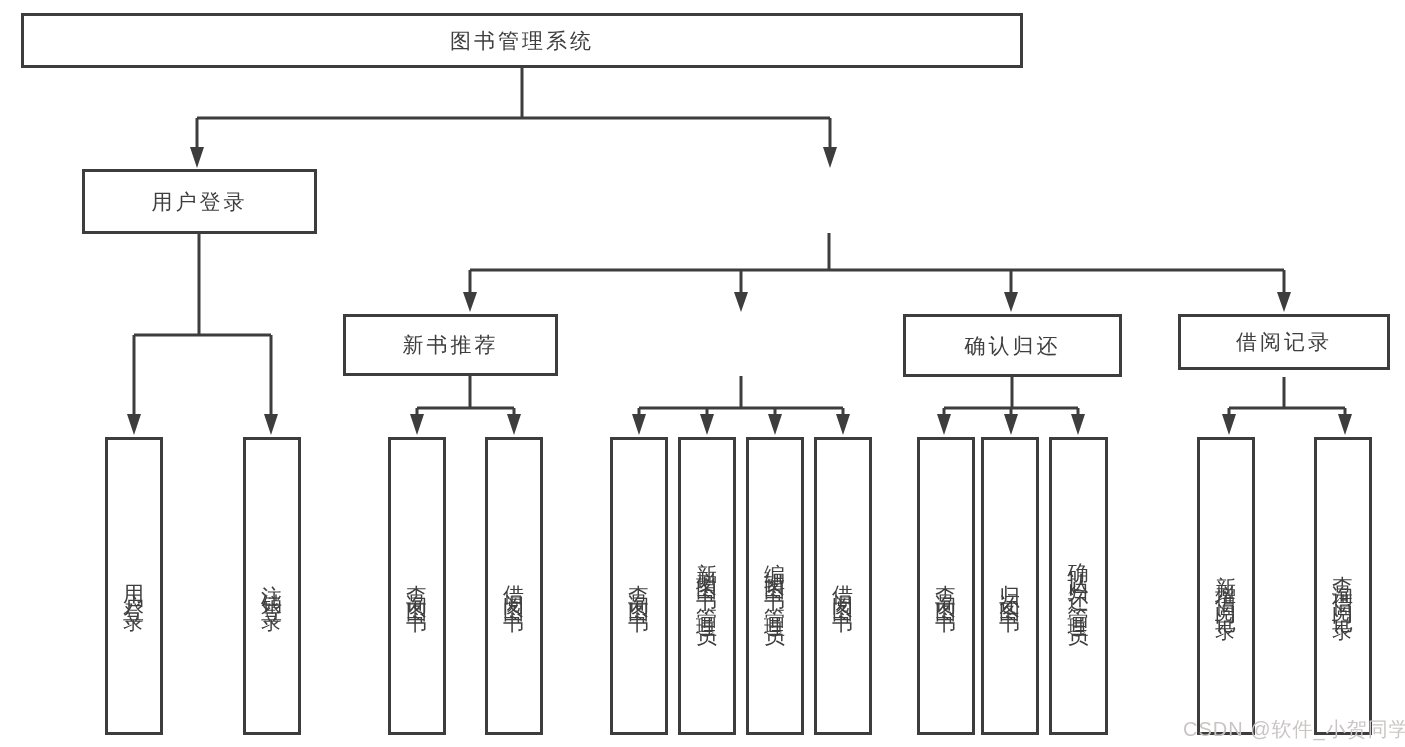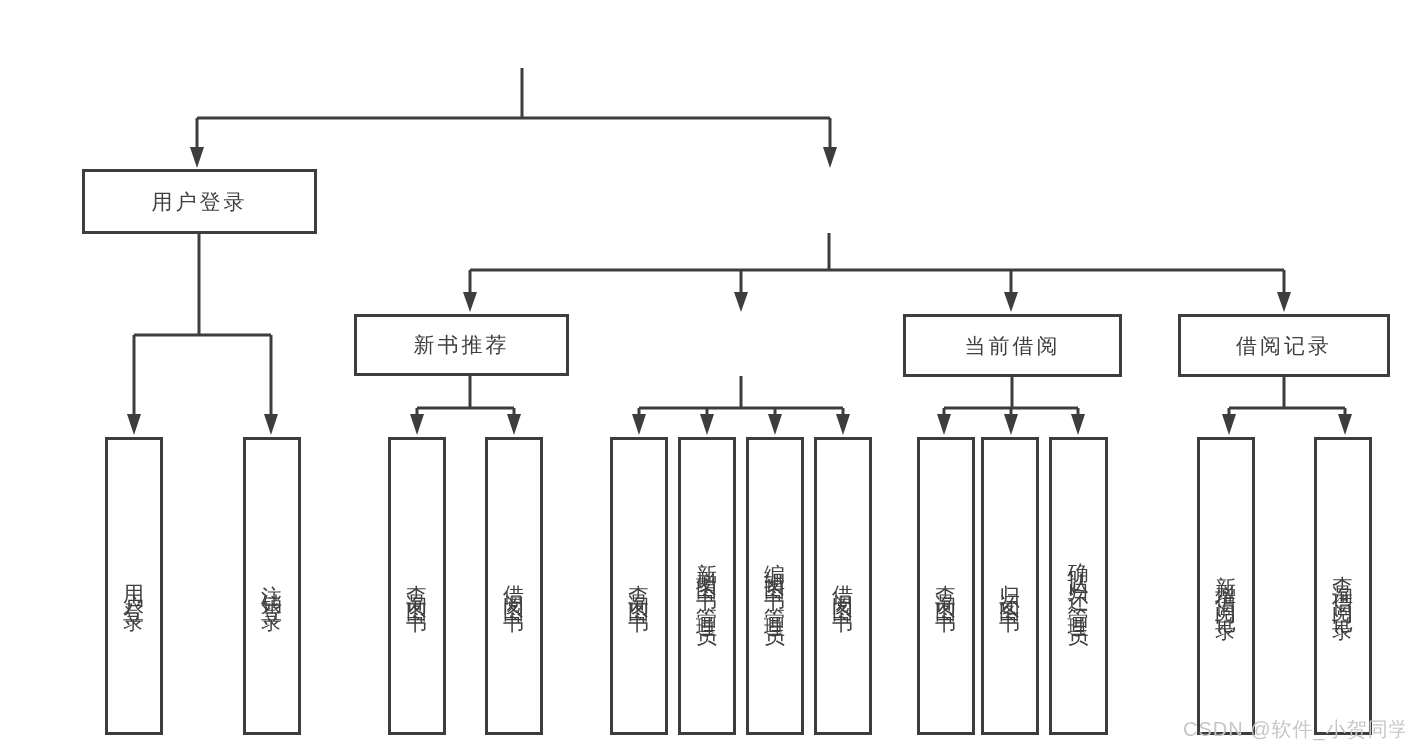--- a/index.html
+++ b/index.html
@@ -143,32 +143,35 @@
     <g>
       <line x1="1284" y1="377" x2="1284" y2="408"></line>
       <line x1="1229" y1="408" x2="1345" y2="408"></line>
       <line x1="1229" y1="408" x2="1229" y2="416"></line>
       <line x1="1345" y1="408" x2="1345" y2="416"></line>
       <polygon points="1222,414 1236,414 1229,435"></polygon>
       <polygon points="1338,414 1352,414 1345,435"></polygon>
     </g>
   </svg>
 
+  <div class="box" style="left:21px;top:13px;width:1002px;height:55px">
+    <span class="hlabel">图书管理系统</span>
+  </div>
 
   <div class="box" style="left:82px;top:169px;width:235px;height:65px">
     <span class="hlabel">用户登录</span>
   </div>
 
-  <div class="box" style="left:354px;top:314px;width:215px;height:62px">
+  <div class="box" style="left:343px;top:314px;width:215px;height:62px">
     <span class="hlabel">新书推荐</span>
   </div>
   <div class="box" style="left:903px;top:314px;width:219px;height:63px">
-    <span class="hlabel">当前借阅</span>
-  </div>
-  <div class="box" style="left:1178px;top:314px;width:212px;height:63px">
+    <span class="hlabel">确认归还</span>
+  </div>
+  <div class="box" style="left:1178px;top:314px;width:212px;height:56px">
     <span class="hlabel">借阅记录</span>
   </div>
 
   <div class="box" style="left:105px;top:437px;width:58px;height:298px">
     <span class="vlabel">用户登录</span>
   </div>
   <div class="box" style="left:243px;top:437px;width:58px;height:298px">
     <span class="vlabel">注销登录</span>
   </div>
 

